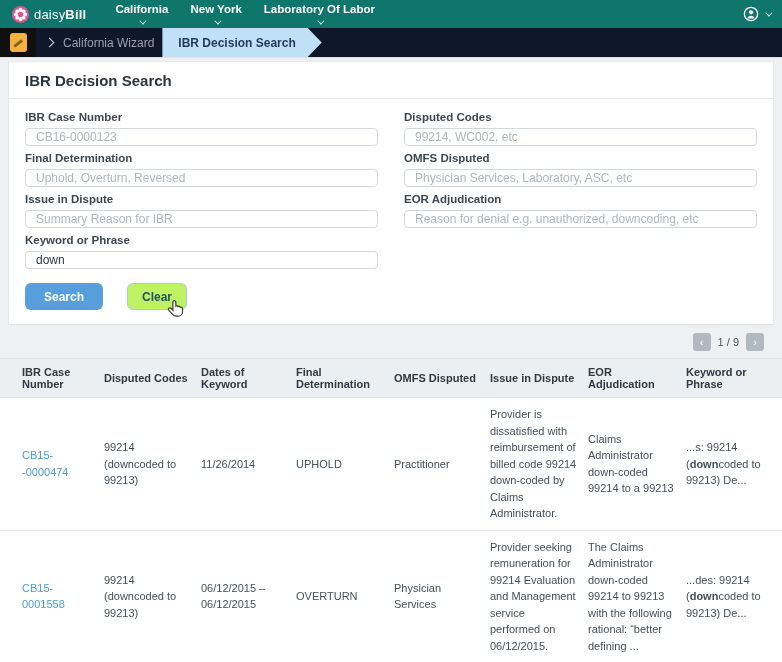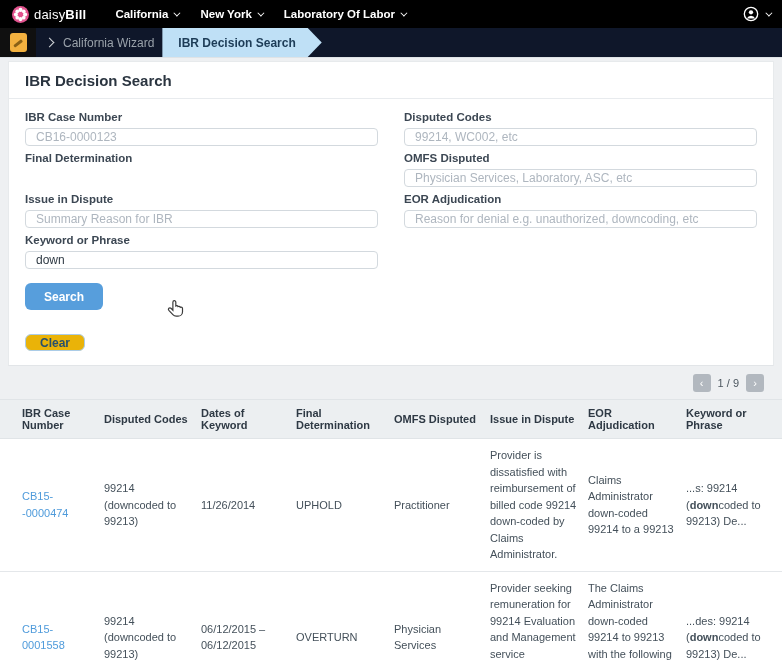--- a/index.html
+++ b/index.html
@@ -1,25 +1,25 @@
 <!DOCTYPE html>
 <html><head>
 <meta charset="utf-8">
 <style>
   * { margin:0; padding:0; box-sizing:border-box; }
   html,body { width:782px; height:662px; overflow:hidden; background:#eef0f2;
               font-family:"Liberation Sans", sans-serif; color:#3e4956; }
 
   
-  .navbar { height:28px; background:#000000; display:flex; align-items:center; padding:0 12px; }
+  .navbar { height:28px; background:#0f766e; display:flex; align-items:center; padding:0 12px; }
   .brand { display:flex; align-items:center; gap:5px; margin-right:18px; }
   .brand-name { color:#fff; font-size:13px; letter-spacing:.2px; }
   .brand-name b { font-weight:bold; }
   .nav-item { display:flex; align-items:center; gap:5px; color:#fff; font-size:11.5px; font-weight:bold;
-              margin:0 11px; cursor:pointer; white-space:nowrap; }
+              margin:0 11px; cursor:pointer; white-space:nowrap;flex-direction:column; }
   .caret { width:5px; height:5px; border-right:1.5px solid #fff; border-bottom:1.5px solid #fff;
            transform:rotate(45deg) translateY(-2px); display:inline-block; }
   .nav-right { margin-left:auto; display:flex; align-items:center; gap:6px; cursor:pointer; }
 
   
   .crumb-bar { height:30px; background:#0f172a; border-bottom:1px solid #dfe3e6; display:flex; align-items:stretch; }
   .crumb-dark { width:36px; background:#101010; display:flex; align-items:center; justify-content:center; }
   .wizard-icon { width:17px; height:19px; background:#f3b13f; border-radius:3px; position:relative; }
   .wizard-icon::after { content:""; position:absolute; left:3px; top:9px; width:10px; height:2.5px;
                         background:#8a6116; transform:rotate(-38deg); border-radius:1px; }
@@ -32,24 +32,24 @@
 
   
   .card { margin:3px 8px 0; background:#fff; border:1px solid #e7eaec; border-bottom:1px solid #e2e5e8; }
   .card-title { font-size:15px; font-weight:bold; color:#2b3540; padding:10px 16px 9px; border-bottom:1px solid #e8ebee; }
   .form { padding:12px 16px 14px; display:grid; grid-template-columns:1fr 1fr; column-gap:26px; }
   .field { margin-bottom:6px; }
   .field label { display:block; font-size:11.5px; font-weight:bold; color:#3c4753; margin-bottom:4px; }
   .field input { width:100%; height:18px; border:1px solid #d3d9de; border-radius:4px; padding:0 10px;
                  font-size:12px; color:#2f3a44; font-family:"Liberation Sans", sans-serif; outline:none; }
   .field input::placeholder { color:#aeb6bf; }
-  .actions { grid-column:1 / 2; display:flex; gap:24px; margin-top:8px; position:relative;flex-direction:column; }
+  .actions { grid-column:1 / 2; display:flex; gap:24px; margin-top:8px; position:relative; }
   .btn-search { width:78px; height:27px; background:#579edc; color:#fff; border:none; border-radius:6px;
                 font-size:12px; font-weight:bold; cursor:pointer; font-family:"Liberation Sans", sans-serif; }
-  .btn-clear { width:60px; height:17px; background:#eab308; color:#274f6d; border:1px solid #abcce7;
+  .btn-clear { width:60px; height:27px; background:#bef264; color:#274f6d; border:1px solid #abcce7;
                border-radius:6px; font-size:12px; font-weight:bold; cursor:pointer; font-family:"Liberation Sans", sans-serif; }
   .cursor-icon { position:absolute; left:140px; top:15px; pointer-events:none; }
 
   
   .pagination { display:flex; justify-content:flex-end; align-items:center; gap:7px; padding:8px 18px 7px; }
   .page-btn { width:18px; height:18px; background:#b2b8bf; border:none; border-radius:3px; color:#fff;
               font-size:11px; line-height:16px; cursor:pointer; font-family:"Liberation Sans", sans-serif; }
   .page-num { font-size:11px; color:#4c565f; }
 
   
@@ -123,20 +123,21 @@
     <div class="field">
       <label>IBR Case Number</label>
       <input placeholder="CB16-0000123" style="">
     </div>
     <div class="field">
       <label>Disputed Codes</label>
       <input placeholder="99214, WC002, etc" style="">
     </div>
     <div class="field">
       <label>Final Determination</label>
+      <input placeholder="Uphold, Overturn, Reversed" style="">
     </div>
     <div class="field">
       <label>OMFS Disputed</label>
       <input placeholder="Physician Services, Laboratory, ASC, etc" style="">
     </div>
     <div class="field">
       <label>Issue in Dispute</label>
       <input placeholder="Summary Reason for IBR" style="">
     </div>
     <div class="field">

